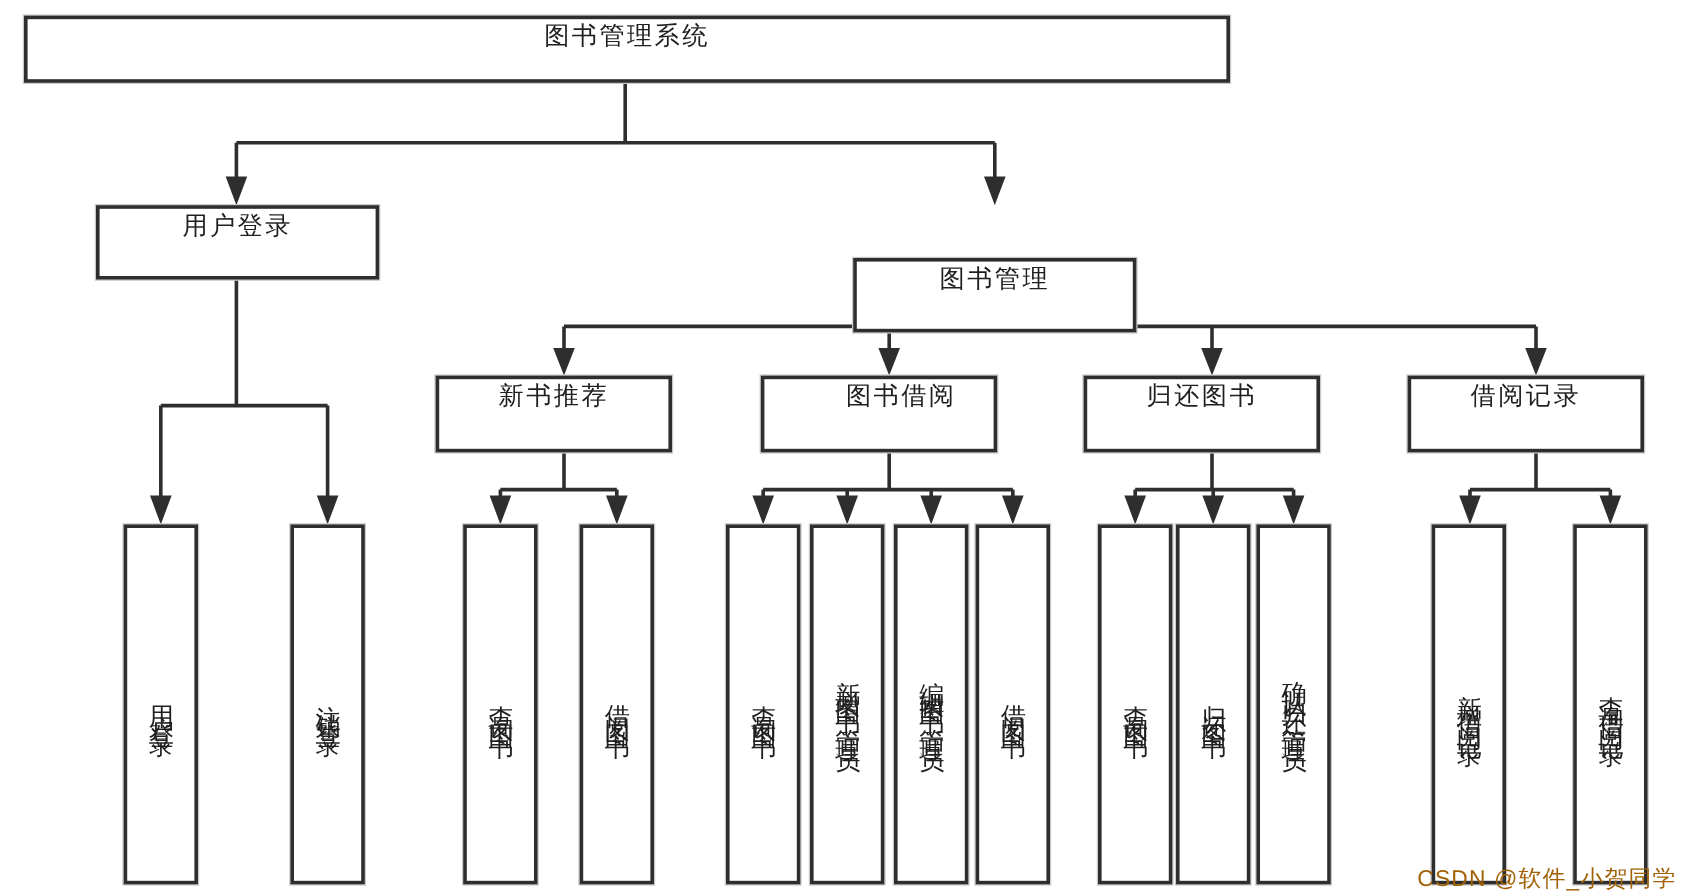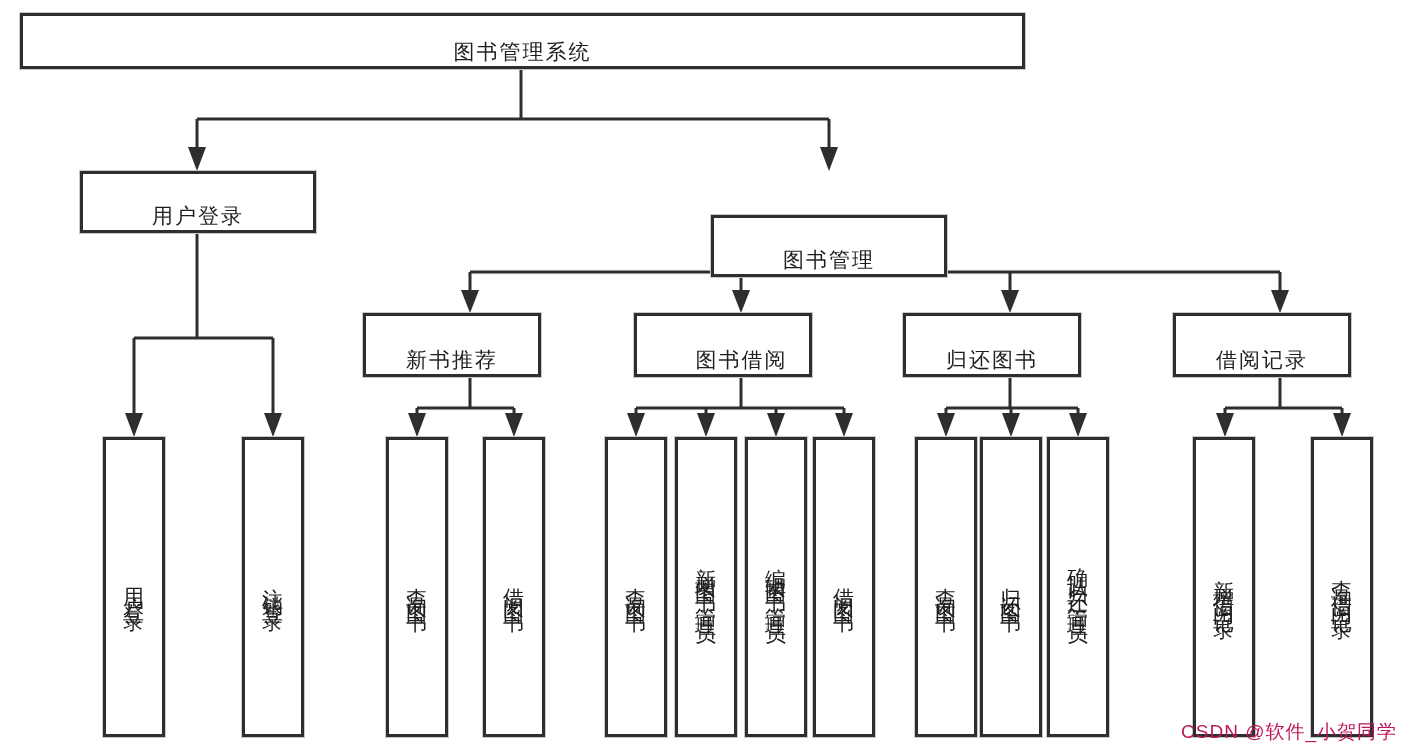--- a/index.html
+++ b/index.html
@@ -17,33 +17,33 @@
     width: 1405px; height: 747px;
     z-index: 1;
   }
   .box {
     position: absolute;
     box-sizing: border-box;
     background: #ffffff;
     border: 3px solid #2e2e2e;
     box-shadow: 0 0 0 1px #c9c9c9;
     display: flex;
-    align-items: flex-end;
+    align-items: flex-start;
     justify-content: center;
     z-index: 2;
     color: #1f1f1f;
     font-size: 21px;
     letter-spacing: 2px;
     white-space: nowrap;
   }
   .root-box  { left: 20px;  top: 13px;  width: 1005px; height: 56px; }
   .l2-box    { width: 236px; height: 62px; top: 171px; }
   .l2-a      { left: 80px; }
   .l2-b      { left: 711px; margin-top: 44px; }
-  .l3-box    { width: 178px; height: 64px; top: 313px; }
+  .l3-box    { width: 197px; height: 64px; top: 313px; }
   .l3-0 { left: 363px; }
   .l3-1 { left: 634px; padding-left: 37px; }
   .l3-2 { left: 903px; }
   .l3-3 { left: 1173px; }
   .leaf {
     position: absolute;
     box-sizing: border-box;
     top: 437px;
     width: 62px;
     height: 300px;
@@ -74,21 +74,21 @@
   .lf-8  { left: 915px; }
   .lf-9  { left: 980px; }
   .lf-10 { left: 1047px; }
   .lf-11 { left: 1193px; }
   .lf-12 { left: 1311px; }
   .watermark {
     position: absolute;
     right: 8px;
     bottom: 2px;
     font-size: 19px;
-    color: #be185d;
+    color: #a16207;
     z-index: 3;
     letter-spacing: 1px;
   }
 </style>
 </head>
 <body>
 
 <div class="stage">
 
   <svg class="wires" viewBox="0 0 1405 747" fill="none" stroke="#2e2e2e" stroke-width="3">

